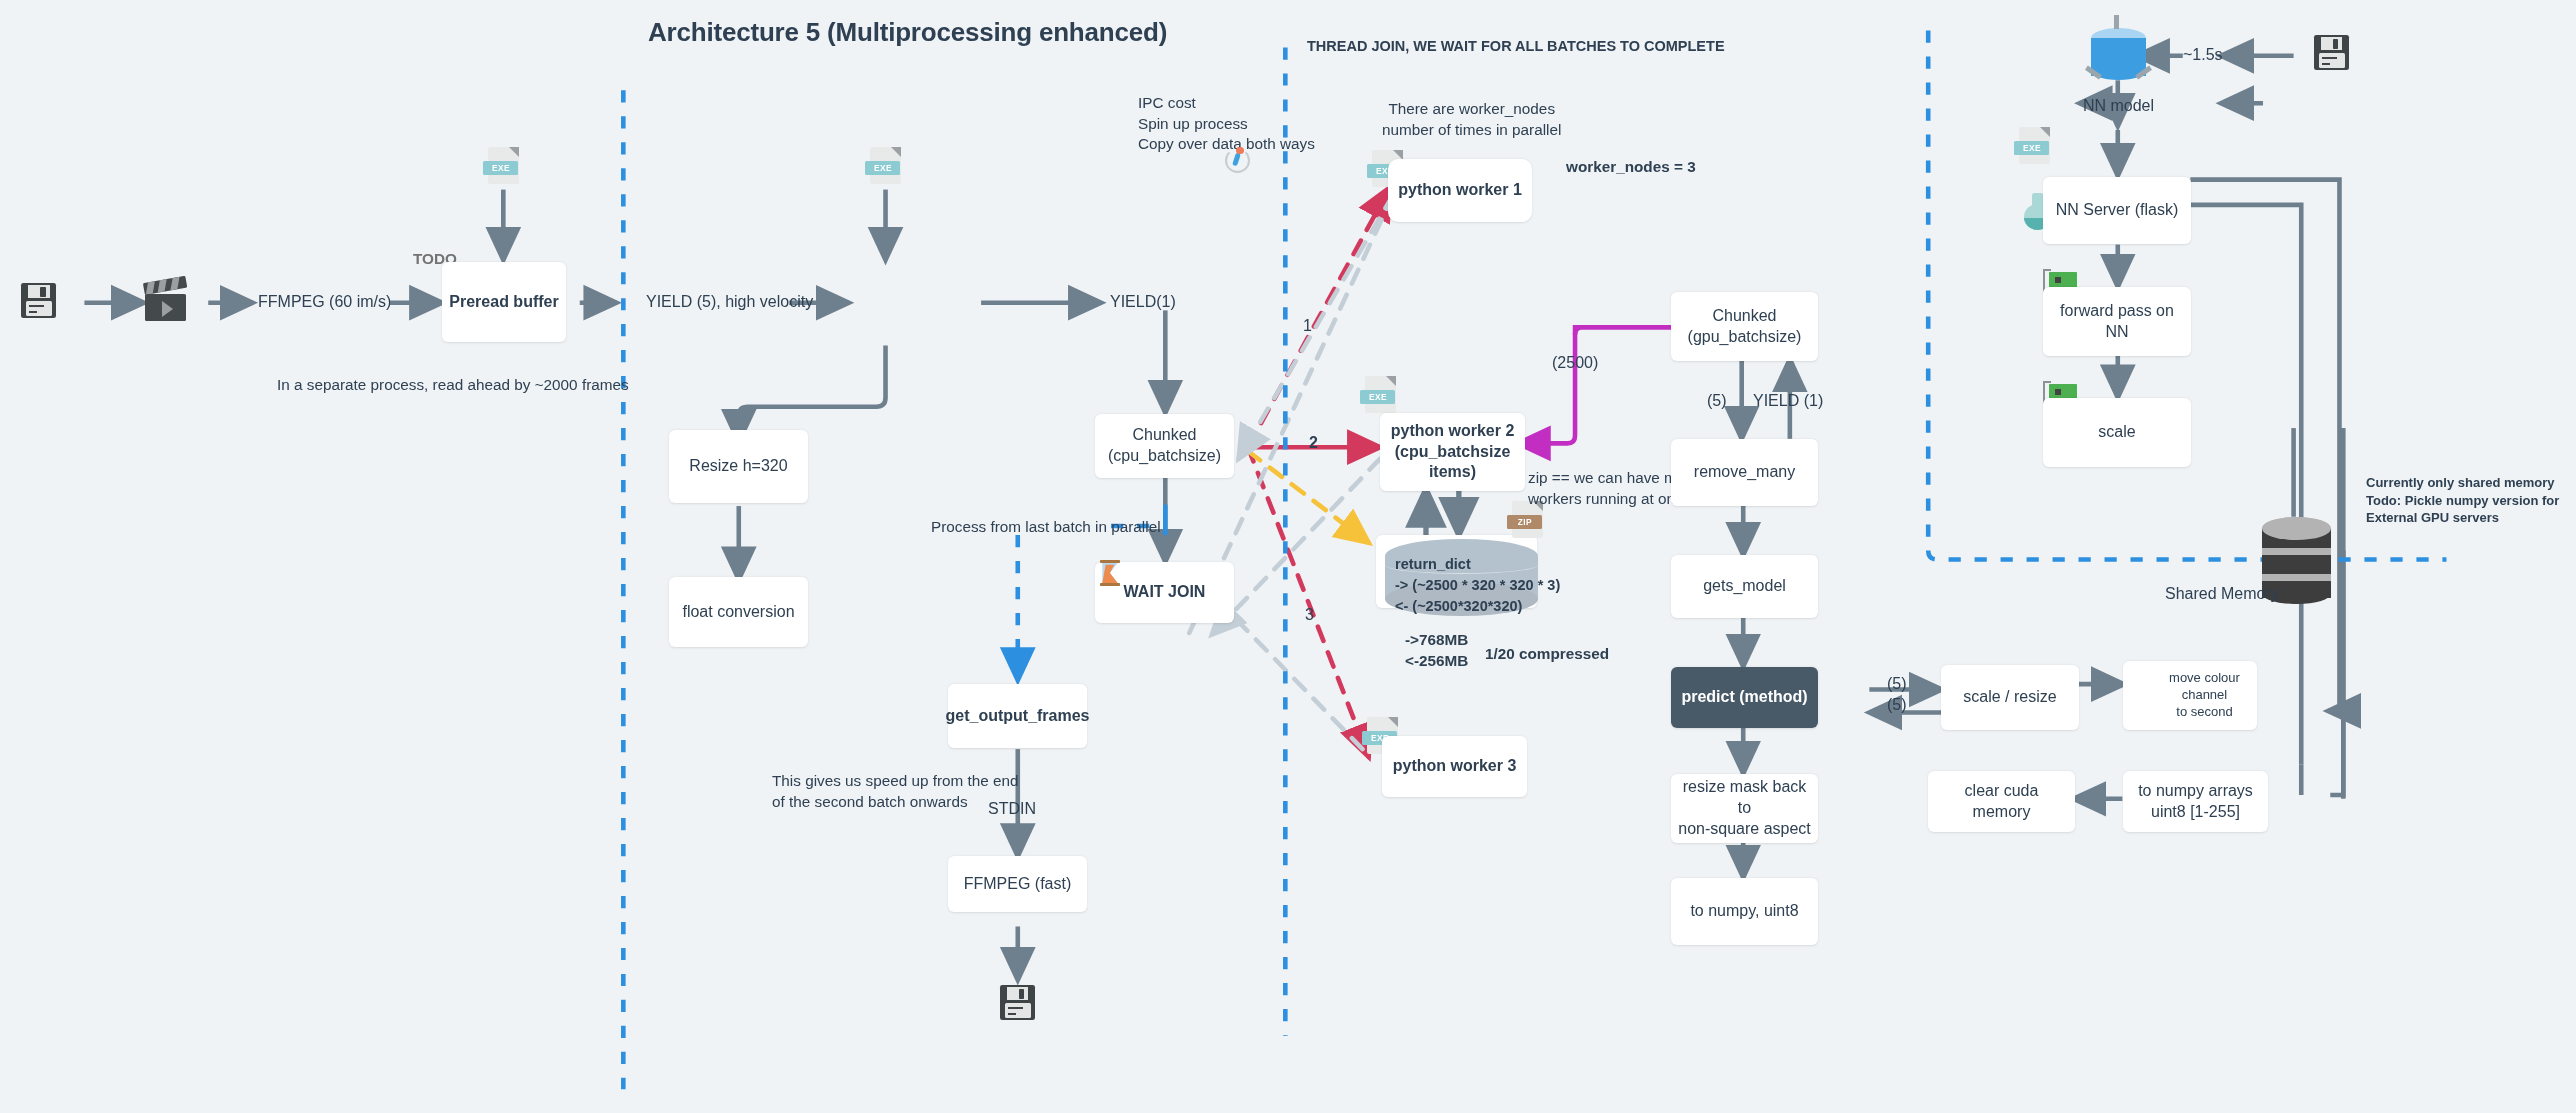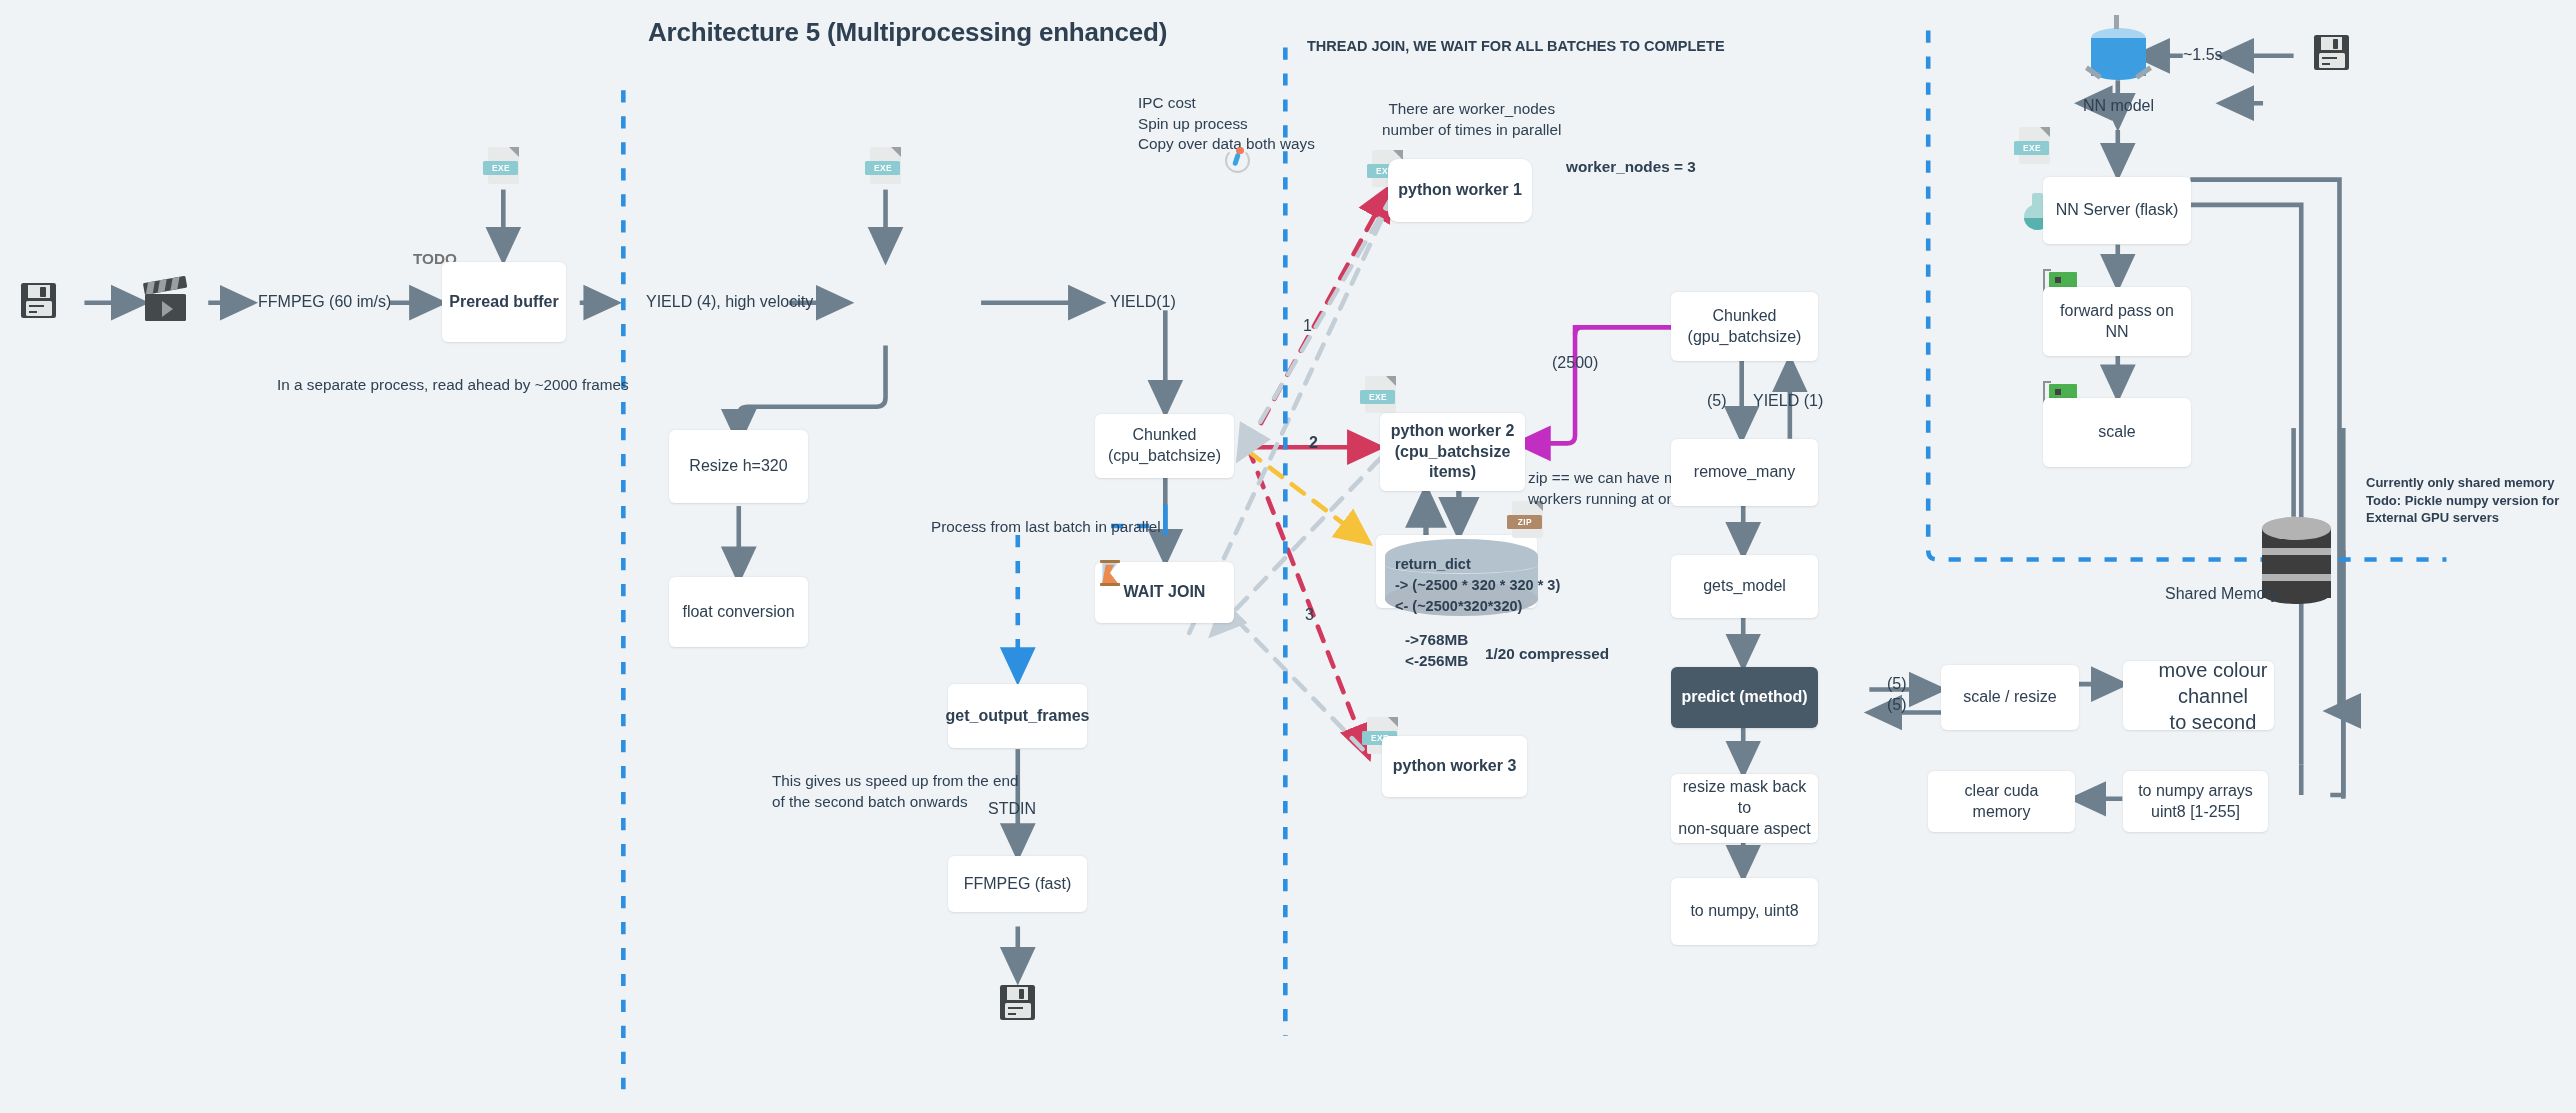--- a/index.html
+++ b/index.html
@@ -271,21 +271,21 @@
       <div class="fold"></div>
     <div class="band">EXE</div>
   </div>
 
   <div class="node b" style="left:442px;top:262px;width:124px;height:80px;font-size:16px;">
     <span class="txt">Preread buffer</span>
   </div>
 
   <div class="lbl" style="left:277px;top:375px;font-size:15.3px;">In a separate process, read ahead by ~2000 frames</div>
 
-  <div class="lbl" style="left:646px;top:291px;font-size:16px;">YIELD (4), high velocity</div>
+  <div class="lbl" style="left:646px;top:291px;font-size:16px;">YIELD (5), high velocity</div>
 
   <div class="fileicon" style="left:870px;top:147px;">
     <div class="sheet"></div>
       <div class="fold"></div>
     <div class="band">EXE</div>
   </div>
 
 
   <div class="lbl" style="left:1110px;top:291px;font-size:16px;">YIELD(1)</div>
 
@@ -439,21 +439,21 @@
   </div>
 
   <div class="node" style="left:1671px;top:878px;width:147px;height:67px;font-size:16px;">
     <span class="txt">to numpy, uint8</span>
   </div>
 
   <div class="node" style="left:1941px;top:665px;width:138px;height:65px;font-size:16px;">
     <span class="txt">scale / resize</span>
   </div>
 
-  <div class="node" style="left:2123px;top:661px;width:151px;height:69px;font-size:20px;padding-left:35px;">
+  <div class="node" style="left:2123px;top:661px;width:134px;height:69px;font-size:13px;padding-left:35px;">
     <span class="txt">move colour channel
 to second</span>
   </div>
 
   <div class="node" style="left:1928px;top:771px;width:147px;height:61px;font-size:16px;">
     <span class="txt">clear cuda memory</span>
   </div>
 
   <div class="node" style="left:2123px;top:771px;width:145px;height:61px;font-size:16px;">
     <span class="txt">to numpy arrays

